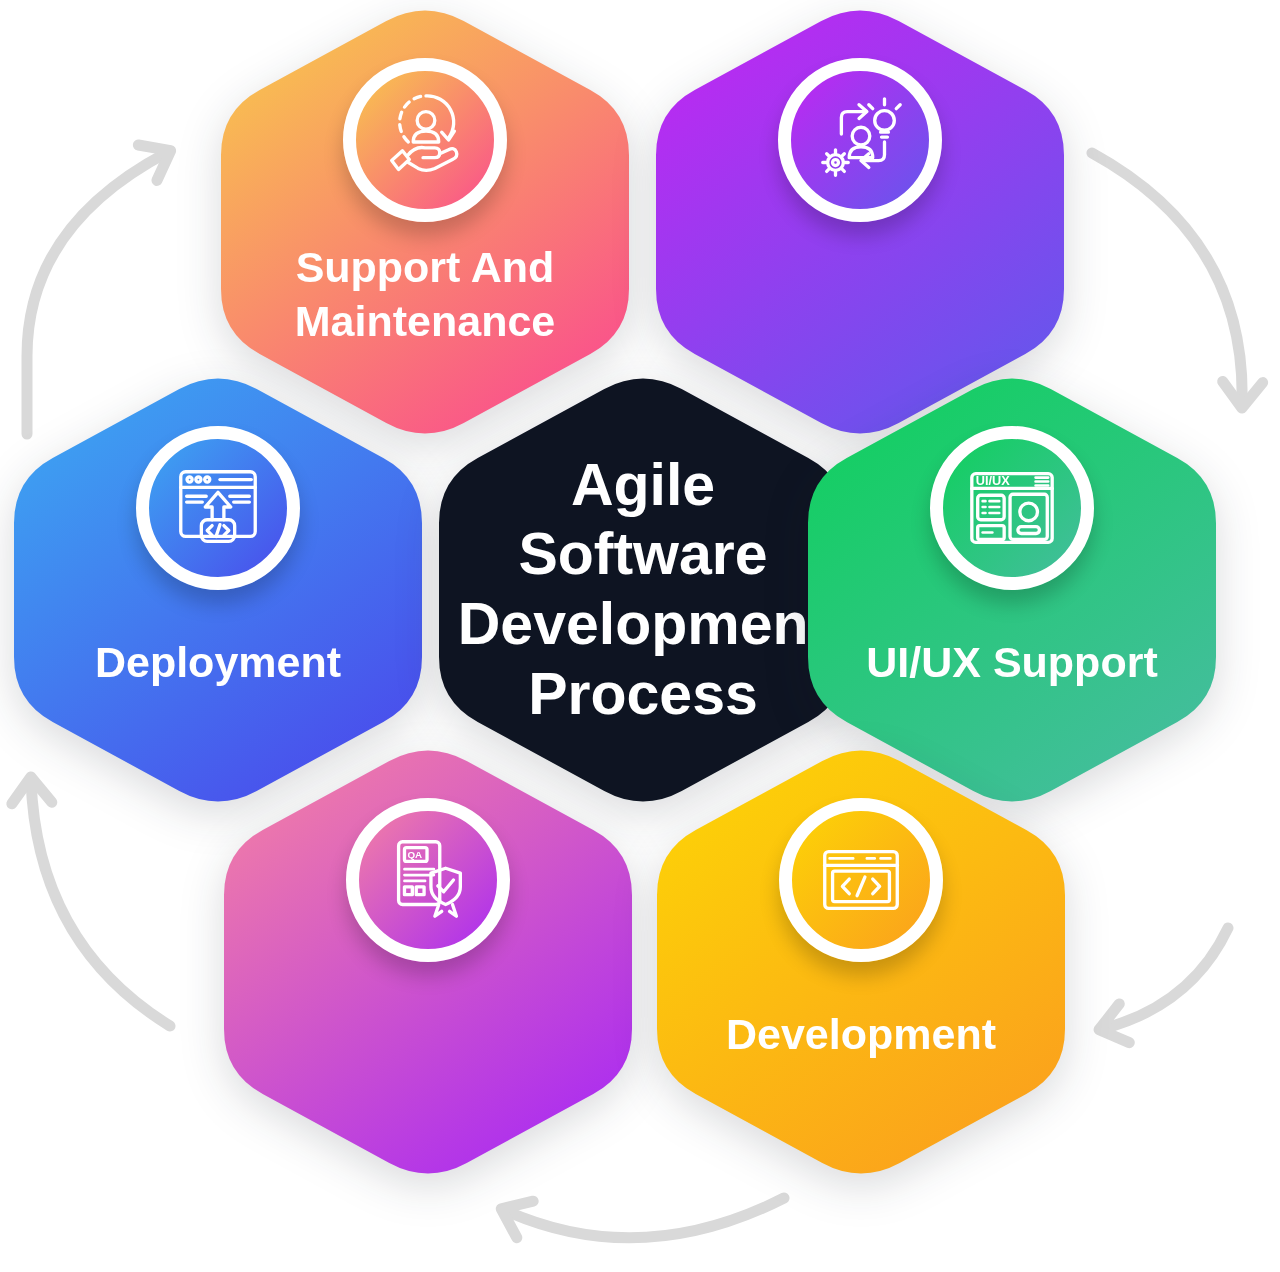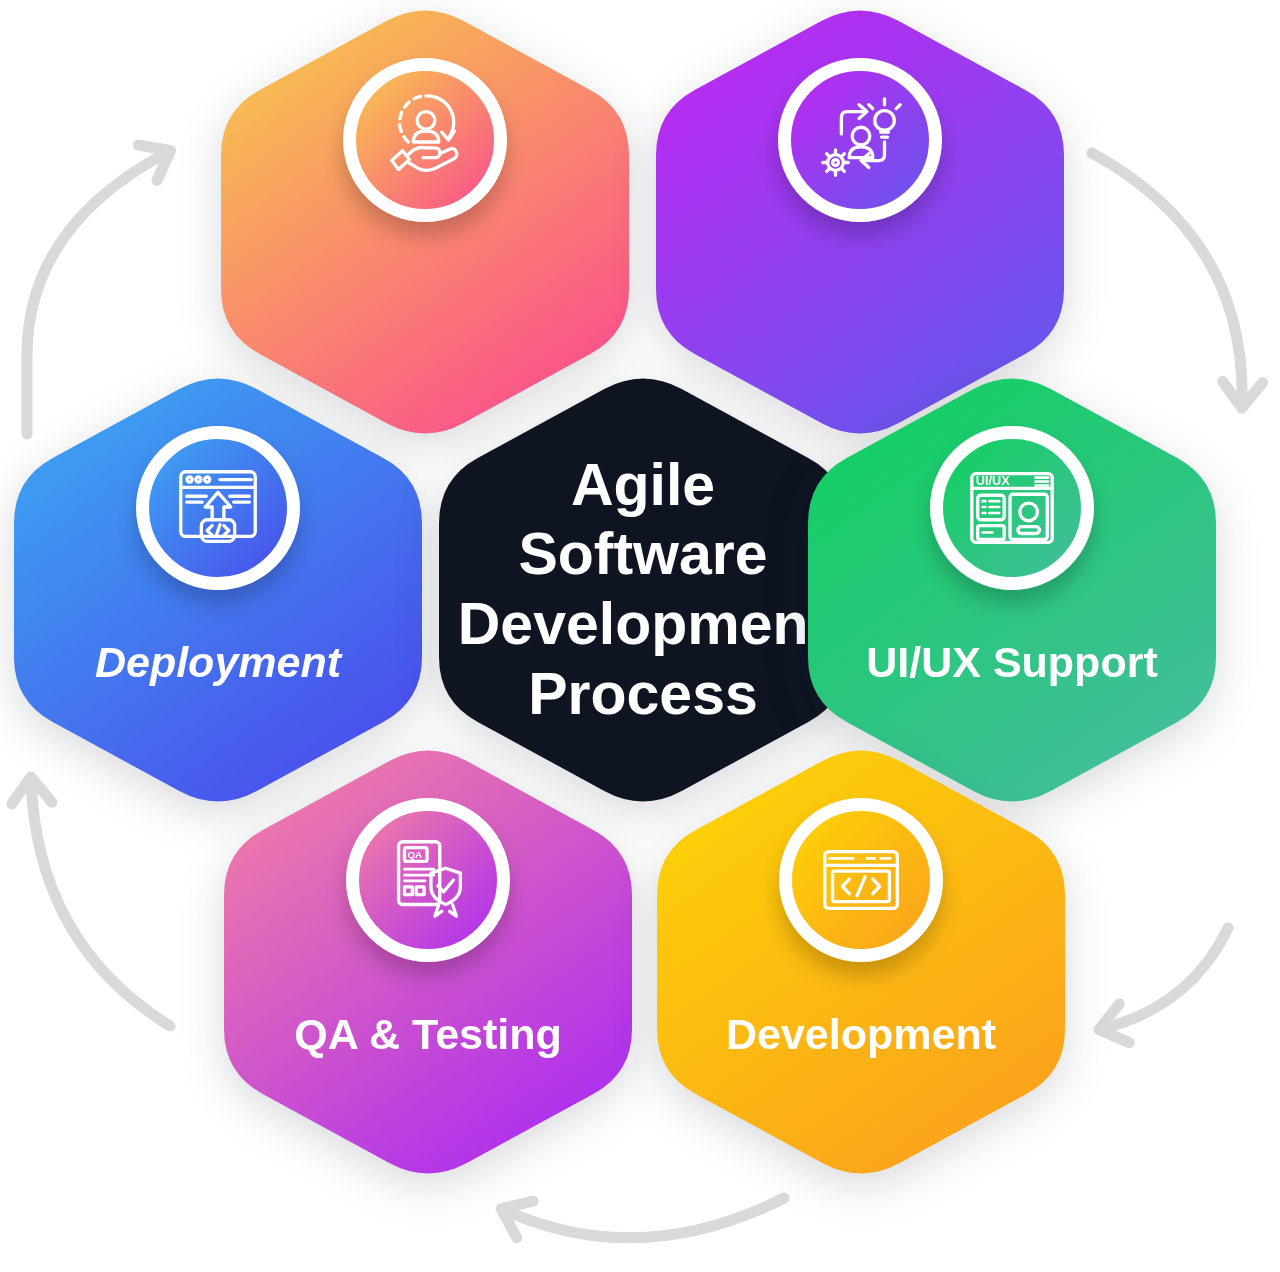--- a/index.html
+++ b/index.html
@@ -67,20 +67,22 @@
         <path d="M33,52 A27,27 0 0 1 51,5" stroke-dasharray="7 6"></path>
         <path d="M51,5 A27,27 0 0 1 74,48"></path>
         <path d="M67,42 L74,50 L80,41"></path>
         <circle cx="51" cy="30" r="9"></circle>
         <path d="M38,52 Q38,41 51,41 Q64,41 64,52 Z"></path>
         <path d="M16,71 L27,61 L34,70 L23,80 Z"></path>
         <path d="M32,66 Q40,56 50,58 L60,58 Q65,58 65,63 Q65,68 60,68 L48,68"></path>
         <path d="M65,64 L74,60 Q80,57 82,62 Q84,67 78,70 L60,79 Q51,83 43,79 L33,73"></path>
       </svg>
     </div>
+    <div class="label">Support And
+Maintenance</div>
   </div>
 
   <div class="tile" style="left:656px;top:0px;">
     <svg class="hex" viewBox="0 0 408 444">
       <defs>
           <linearGradient id="g0" x1="0.1" y1="0" x2="0.8" y2="1">
         <stop offset="0" class="stop-a" stop-color="#c027f2"></stop>
             <stop offset="1" class="stop-b" stop-color="#6457ec"></stop>
       </linearGradient>
         </defs>
@@ -97,21 +99,21 @@
         <path d="M39,68 Q39,57 51,57 Q63,57 63,68 Z"></path>
         <circle cx="25" cy="73" r="8"></circle>
         <circle cx="25" cy="73" r="3"></circle>
         <path d="M25,60 L25,64 M25,82 L25,86 M12,73 L16,73 M34,73 L38,73 M16,64 L19,67 M31,79 L34,82 M16,82 L19,79 M31,67 L34,64"></path>
         <path d="M75,52 L75,65 Q75,71 69,71 L54,71"></path>
         <path d="M59,64 L51,71 L59,78"></path>
       </svg>
     </div>
   </div>
 
-  <div class="tile" style="left:14px;top:368px;font-style:italic;">
+  <div class="tile" style="left:14px;top:368px;">
     <svg class="hex" viewBox="0 0 408 444">
       <defs>
           <linearGradient id="g4" x1="0.1" y1="0" x2="0.8" y2="1">
         <stop offset="0" class="stop-a" stop-color="#3ca7f2"></stop>
             <stop offset="1" class="stop-b" stop-color="#4a4bec"></stop>
       </linearGradient>
         </defs>
       <path d="M242.7,21 L369.3,90 Q408,111 408,155 L408,289 Q408,333 369.3,354 L242.7,423 Q204,444 165.3,423 L38.7,354 Q0,333 0,289 L0,155 Q0,111 38.7,90 L165.3,21 Q204,0 242.7,21 Z" fill="url(#g4)"></path>
     </svg>
     <div class="badge" style="background: linear-gradient(135deg, rgb(60, 167, 242), rgb(74, 75, 236));">
@@ -187,21 +189,20 @@
         <text x="29" y="28" class="icon-text" font-size="10">QA</text>
         <path d="M26,39 L56,39 M26,45 L56,45 M26,51 L47,51" stroke-width="2.8"></path>
         <rect x="26" y="57" width="8" height="8"></rect>
         <rect x="38" y="57" width="8" height="8"></rect>
         <path d="M68,38 L83,43 L83,57 Q83,69 68,75 Q53,69 53,57 L53,43 Z"></path>
         <path d="M60,56 L66,62 L76,50"></path>
         <path d="M61,75 L57,87 L64,82"></path>
         <path d="M75,75 L79,87 L72,82"></path>
       </svg>
     </div>
-    <div class="label">QA &amp; Testing</div>
   </div>
 
   <div class="tile" style="left:657px;top:740px;">
     <svg class="hex" viewBox="0 0 408 444">
       <defs>
           <linearGradient id="g2" x1="0.1" y1="0" x2="0.8" y2="1">
         <stop offset="0" class="stop-a" stop-color="#fdd406"></stop>
             <stop offset="1" class="stop-b" stop-color="#fba01d"></stop>
       </linearGradient>
         </defs>

